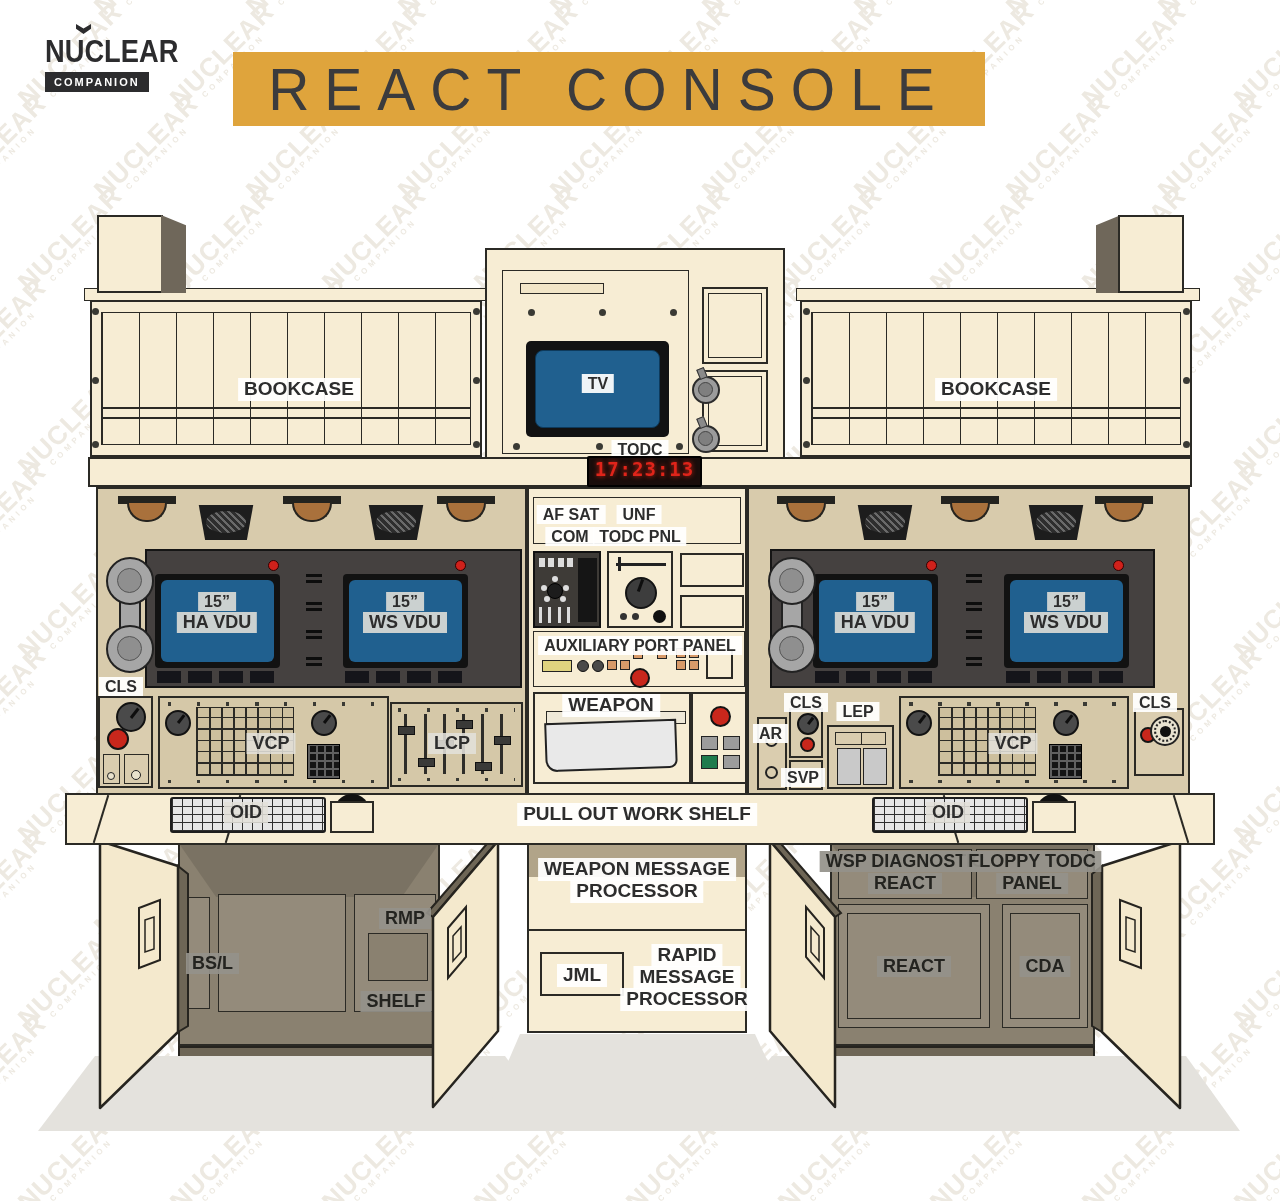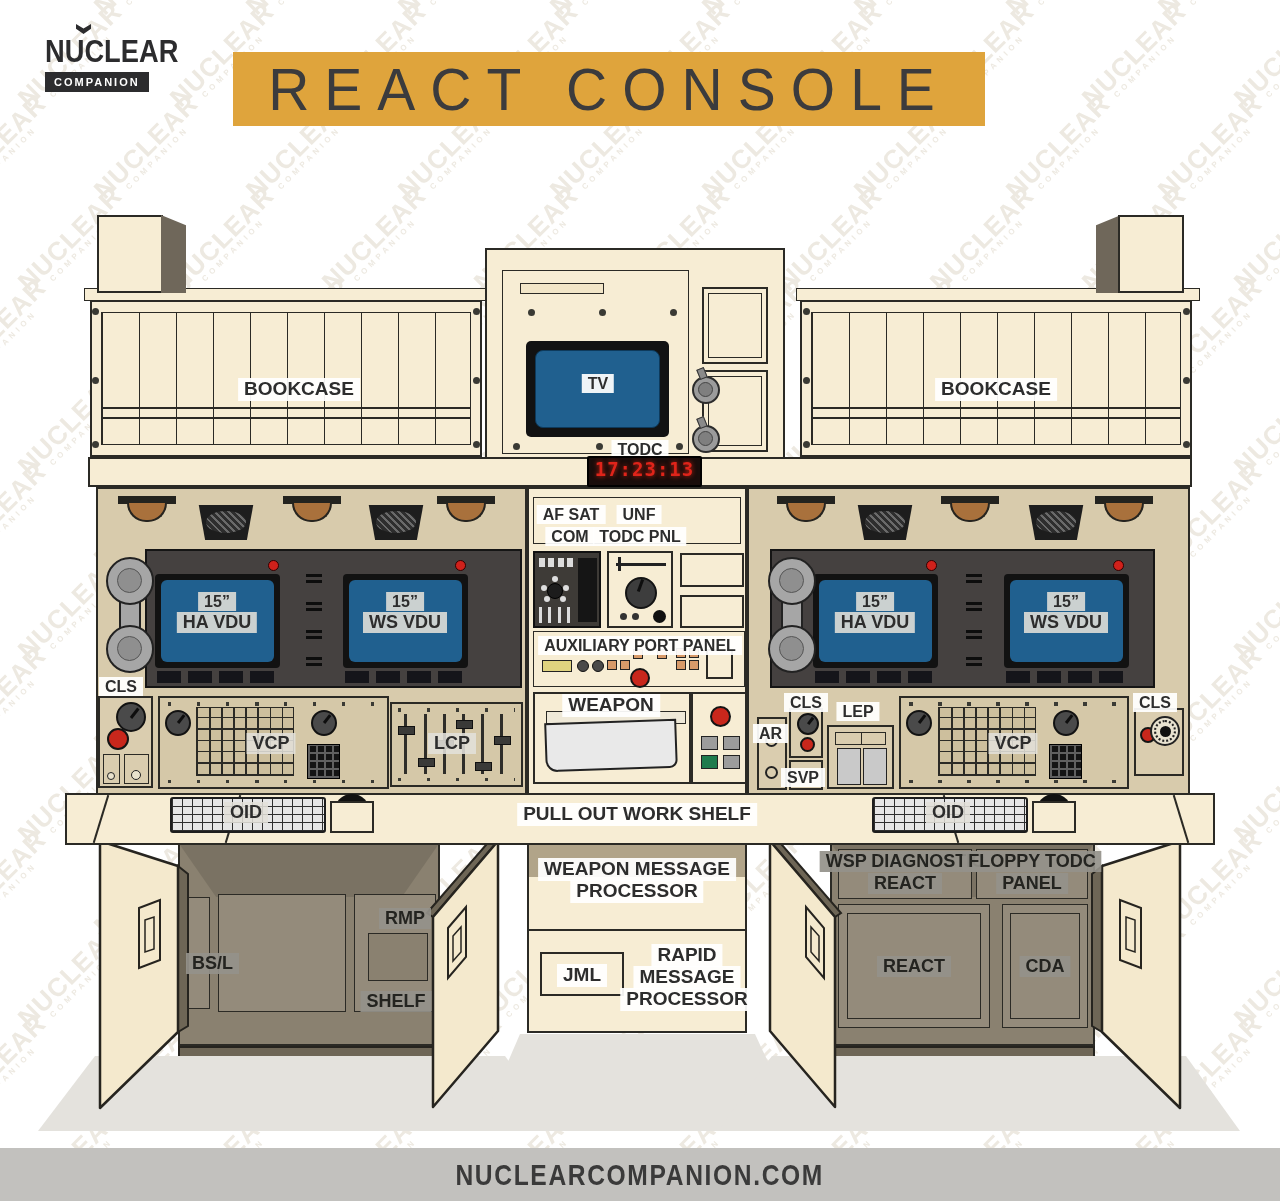--- a/index.html
+++ b/index.html
@@ -995,17 +995,14 @@
     <polygon points="770,841 835,917 835,1107 770,1031" fill="#F4E9CD" stroke="#26241f" stroke-width="2.5" stroke-linejoin="round"></polygon>
     <polygon points="806,907 824,928 824,978 806,957" fill="none" stroke="#26241f" stroke-width="2"></polygon>
     <polygon points="811,927 819,936 819,961 811,952" fill="none" stroke="#26241f" stroke-width="1.5"></polygon>
 
     <polygon points="1092,874 1102,866 1102,1032 1092,1026" fill="#6E6656" stroke="#26241f" stroke-width="2"></polygon>
     <polygon points="1102,866 1180,841 1180,1108 1102,1032" fill="#F4E9CD" stroke="#26241f" stroke-width="2.5" stroke-linejoin="round"></polygon>
     <polygon points="1120,900 1141,908 1141,968 1120,960" fill="none" stroke="#26241f" stroke-width="2"></polygon>
     <polygon points="1126,917 1135,920 1135,952 1126,949" fill="none" stroke="#26241f" stroke-width="1.5"></polygon>
   </svg>
 
-  <div class="footer">
-    <div class="footer-text">NUCLEARCOMPANION.COM</div>
-  </div>
 
 </div>
 
 </body></html>

